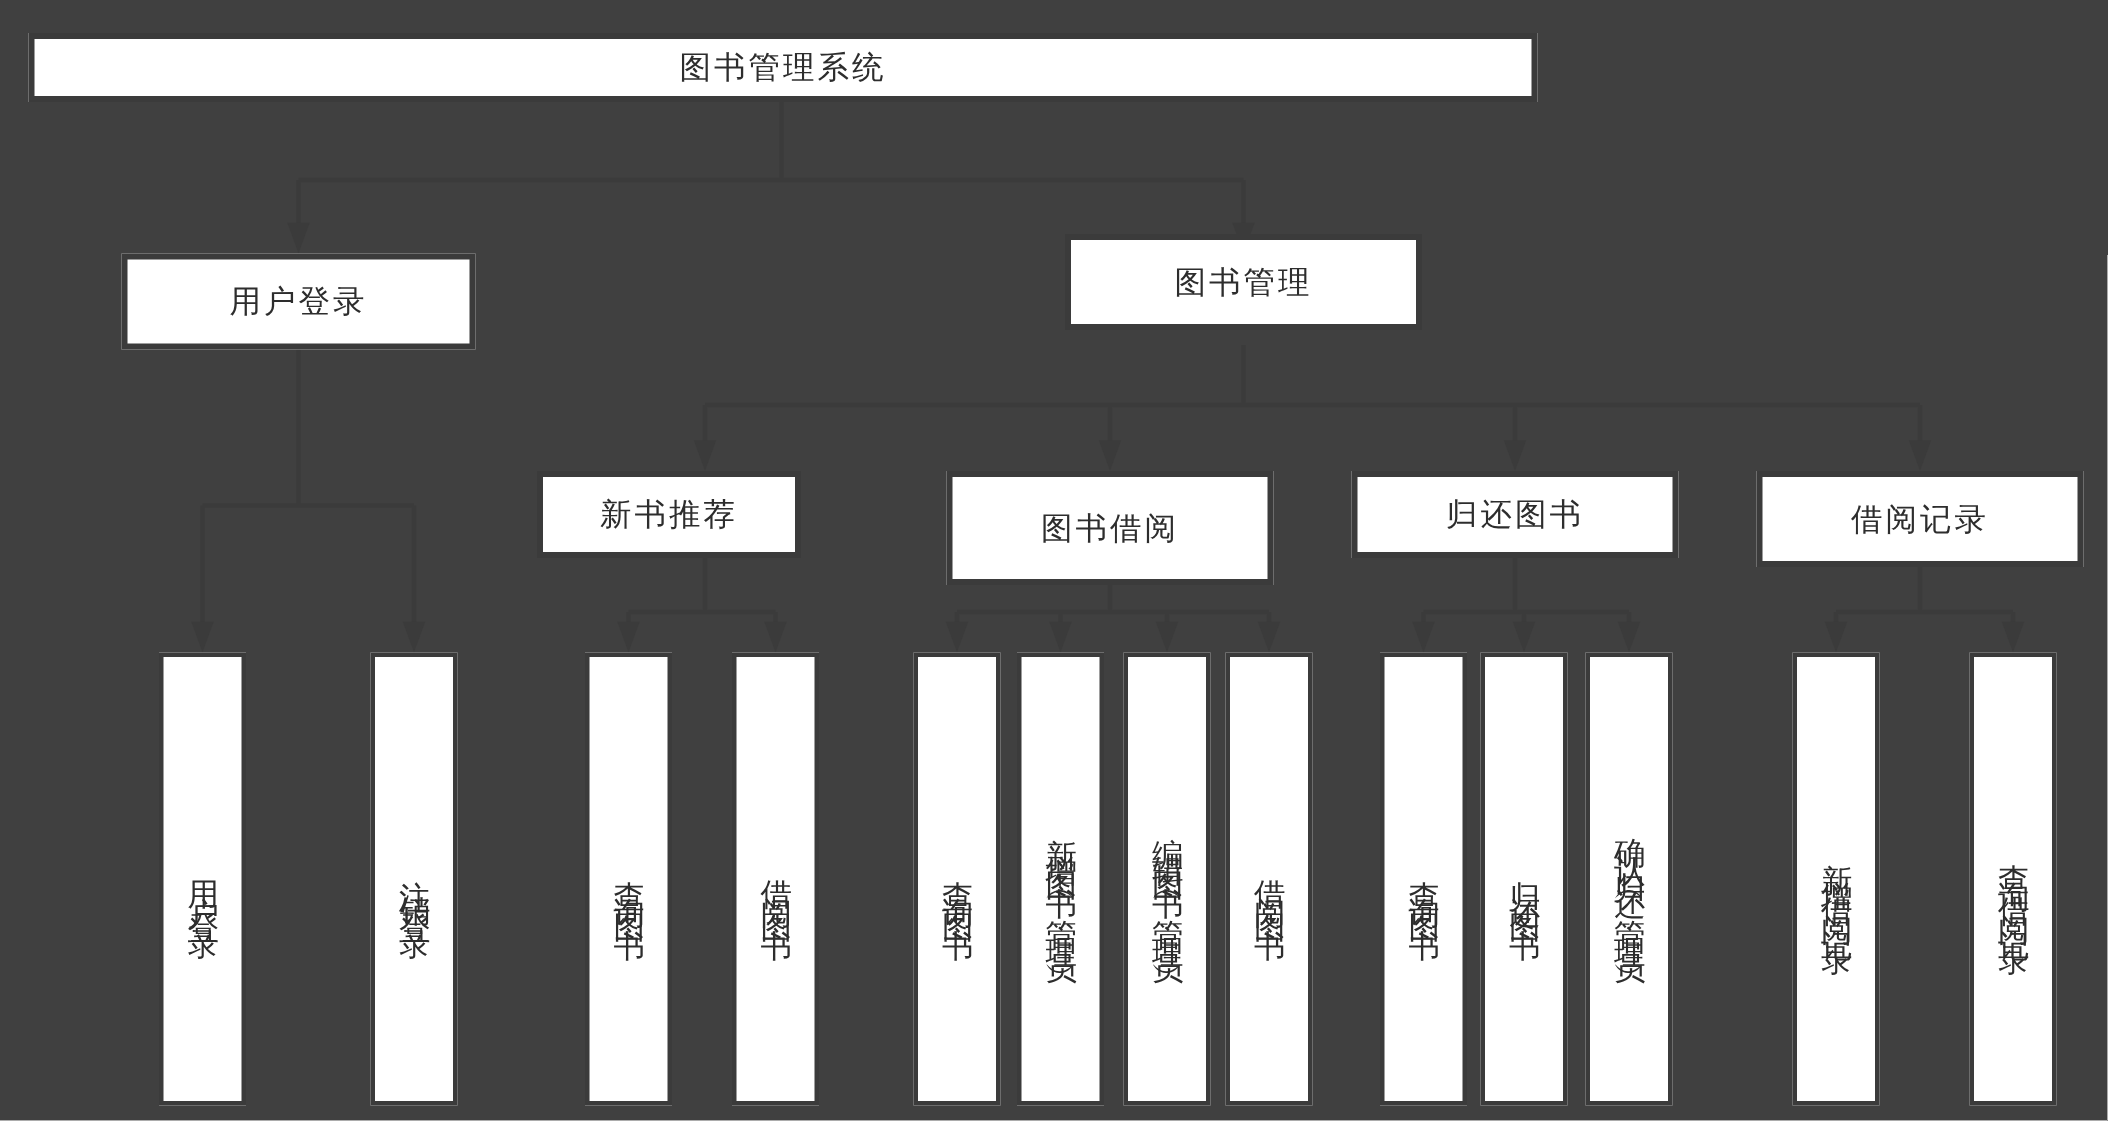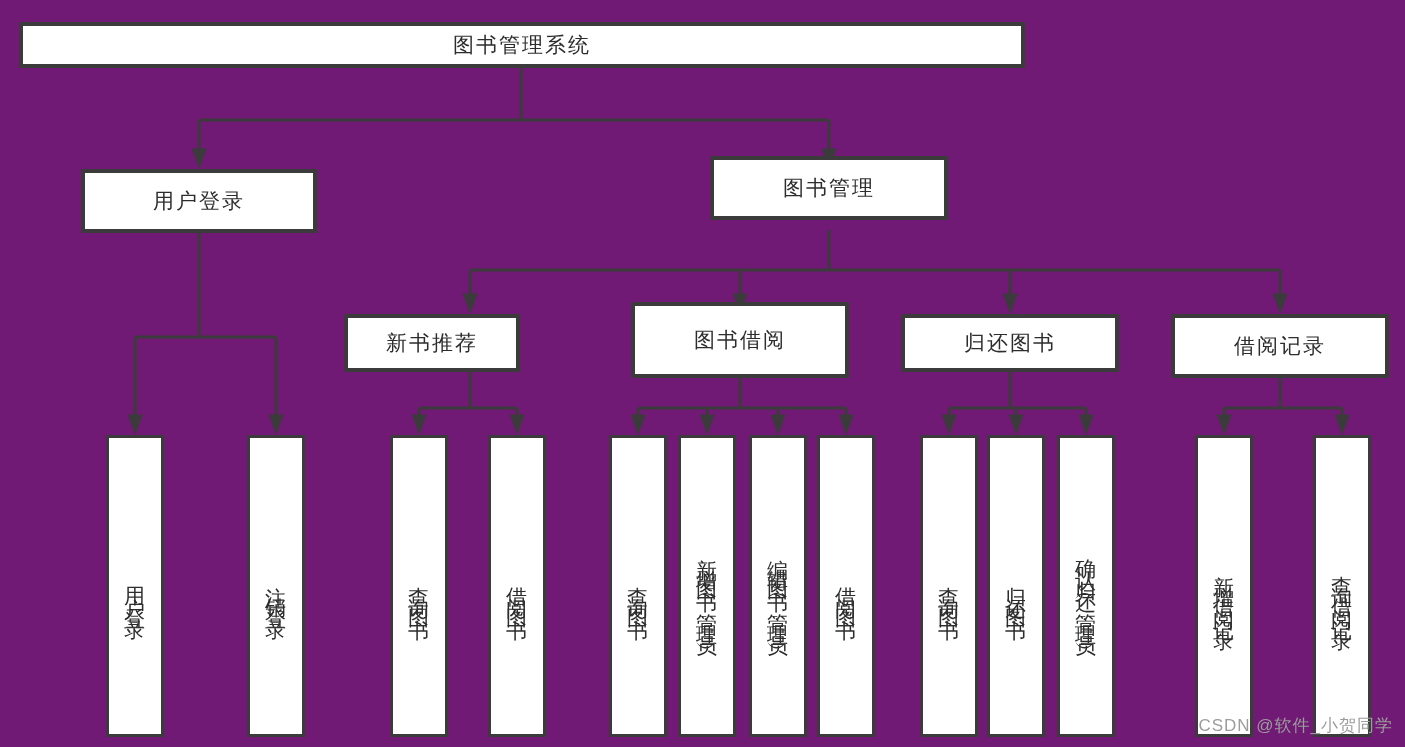--- a/index.html
+++ b/index.html
@@ -1,20 +1,20 @@
 <!DOCTYPE html>
 <html><head>
 <meta charset="utf-8">
 <style>
   * { margin:0; padding:0; box-sizing:border-box; }
   html, body { background:#ffffff; }
   .stage {
     position:relative;
     width:1405px; height:747px;
-    background:#701a75;
+    background:#404040;
     font-family:"Liberation Sans","DejaVu Sans",sans-serif;
     overflow:hidden;
   }
   .connectors { position:absolute; left:0; top:0; width:1405px; height:747px; }
   .node {
     position:absolute;
     background:#ffffff;
     border:3px solid #3b3b3b;
     display:flex; align-items:center; justify-content:center;
   }
@@ -85,24 +85,24 @@
     <span class="lbl">图书管理系统</span>
   </div>
 
   <div class="node h big" style="left:81px;top:169px;width:236px;height:64px">
     <span class="lbl">用户登录</span>
   </div>
   <div class="node h big" style="left:710px;top:156px;width:238px;height:64px">
     <span class="lbl">图书管理</span>
   </div>
 
-  <div class="node h big" style="left:344px;top:314px;width:176px;height:58px">
+  <div class="node h big" style="left:358px;top:314px;width:176px;height:58px">
     <span class="lbl">新书推荐</span>
   </div>
-  <div class="node h big" style="left:631px;top:302px;width:218px;height:76px">
+  <div class="node h big" style="left:631px;top:314px;width:218px;height:76px">
     <span class="lbl">图书借阅</span>
   </div>
   <div class="node h big" style="left:901px;top:314px;width:218px;height:58px">
     <span class="lbl">归还图书</span>
   </div>
   <div class="node h big" style="left:1171px;top:314px;width:218px;height:64px">
     <span class="lbl">借阅记录</span>
   </div>
 
   <div class="node v" style="left:106px;top:435px;width:58px;height:302px">
@@ -142,15 +142,14 @@
     <span class="lbl">确认归还（管理员）</span>
   </div>
 
   <div class="node v" style="left:1195px;top:435px;width:58px;height:302px">
     <span class="lbl">新增借阅记录</span>
   </div>
   <div class="node v" style="left:1313px;top:435px;width:58px;height:302px">
     <span class="lbl">查询借阅记录</span>
   </div>
 
-  <div class="watermark">CSDN @软件_小贺同学</div>
 
 </div>
 
 </body></html>

